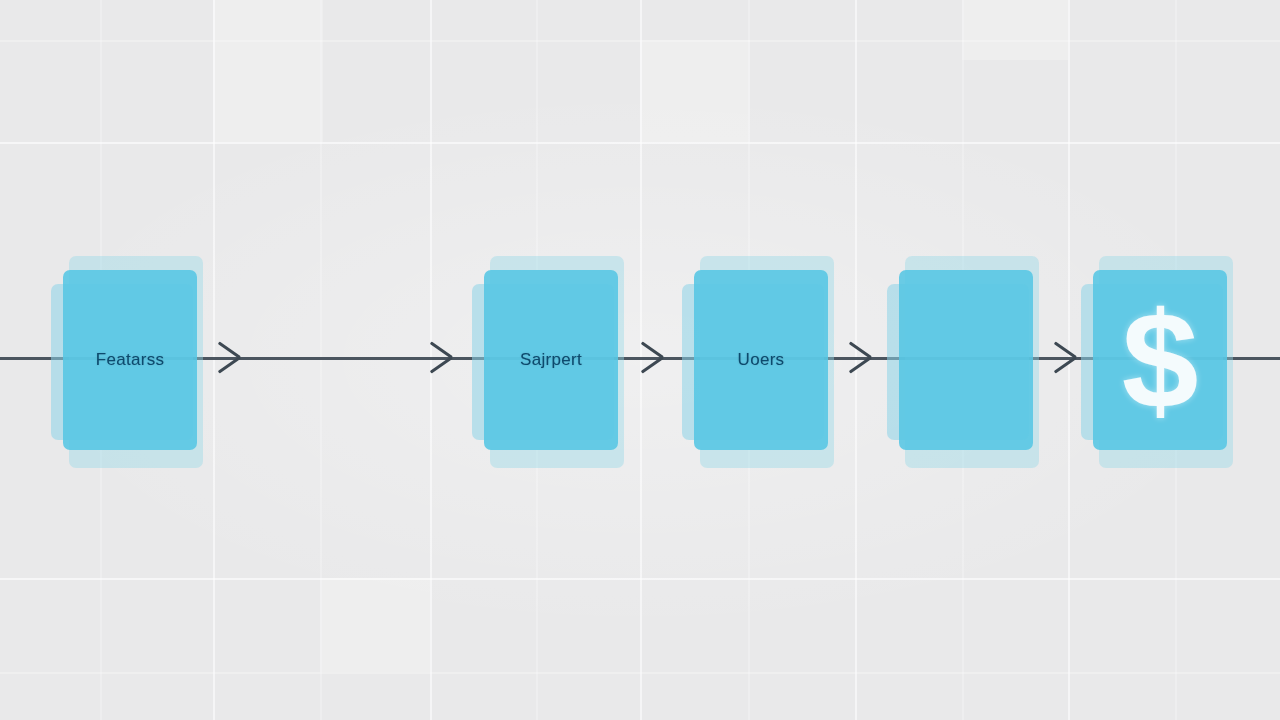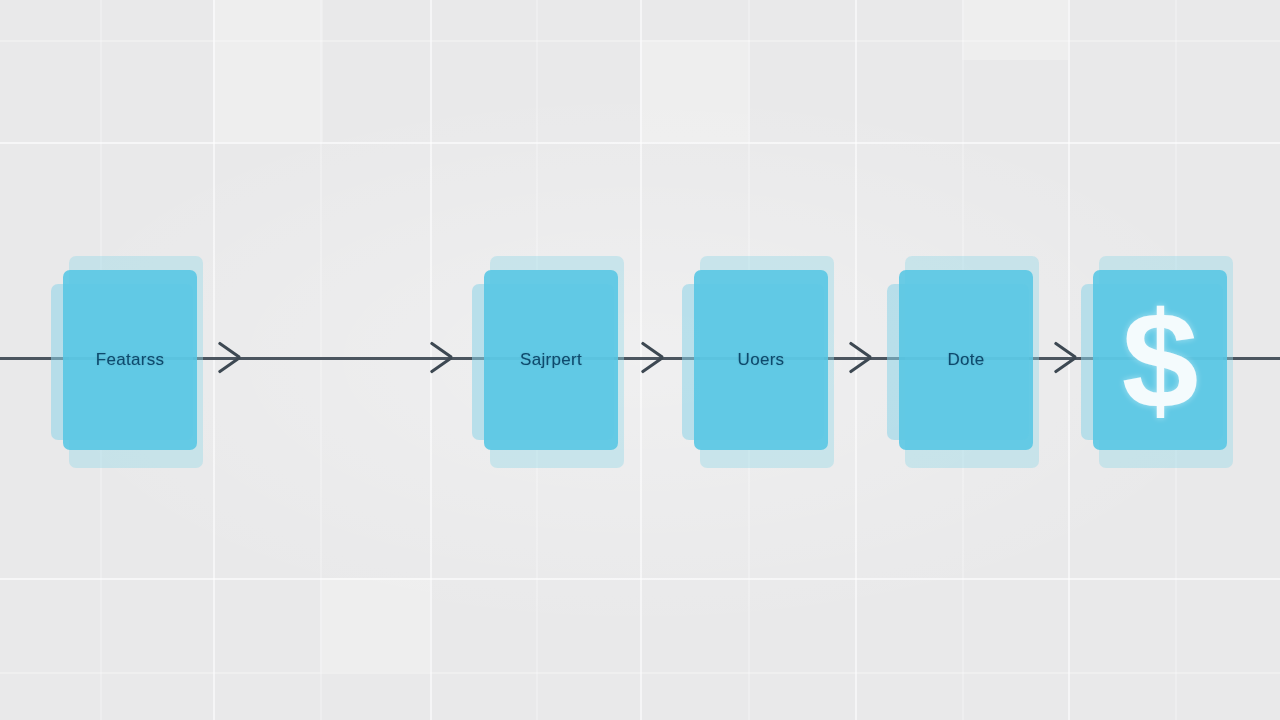--- a/index.html
+++ b/index.html
@@ -229,21 +229,20 @@
       <div class="layer back"></div>
       <div class="layer mid"></div>
       <div class="layer front"></div>
       <div class="label">Uoers</div>
     </div>
 
     <div class="node" style="left:881px;">
       <div class="layer back"></div>
       <div class="layer mid"></div>
       <div class="layer front"></div>
-      <div class="label">Dote</div>
     </div>
 
     <div class="node" style="left:1075px;">
       <div class="layer back"></div>
       <div class="layer mid"></div>
       <div class="layer front"></div>
       <div class="glyph">$</div>
     </div>
 
     <div class="arrow-head" style="left:214px;">

